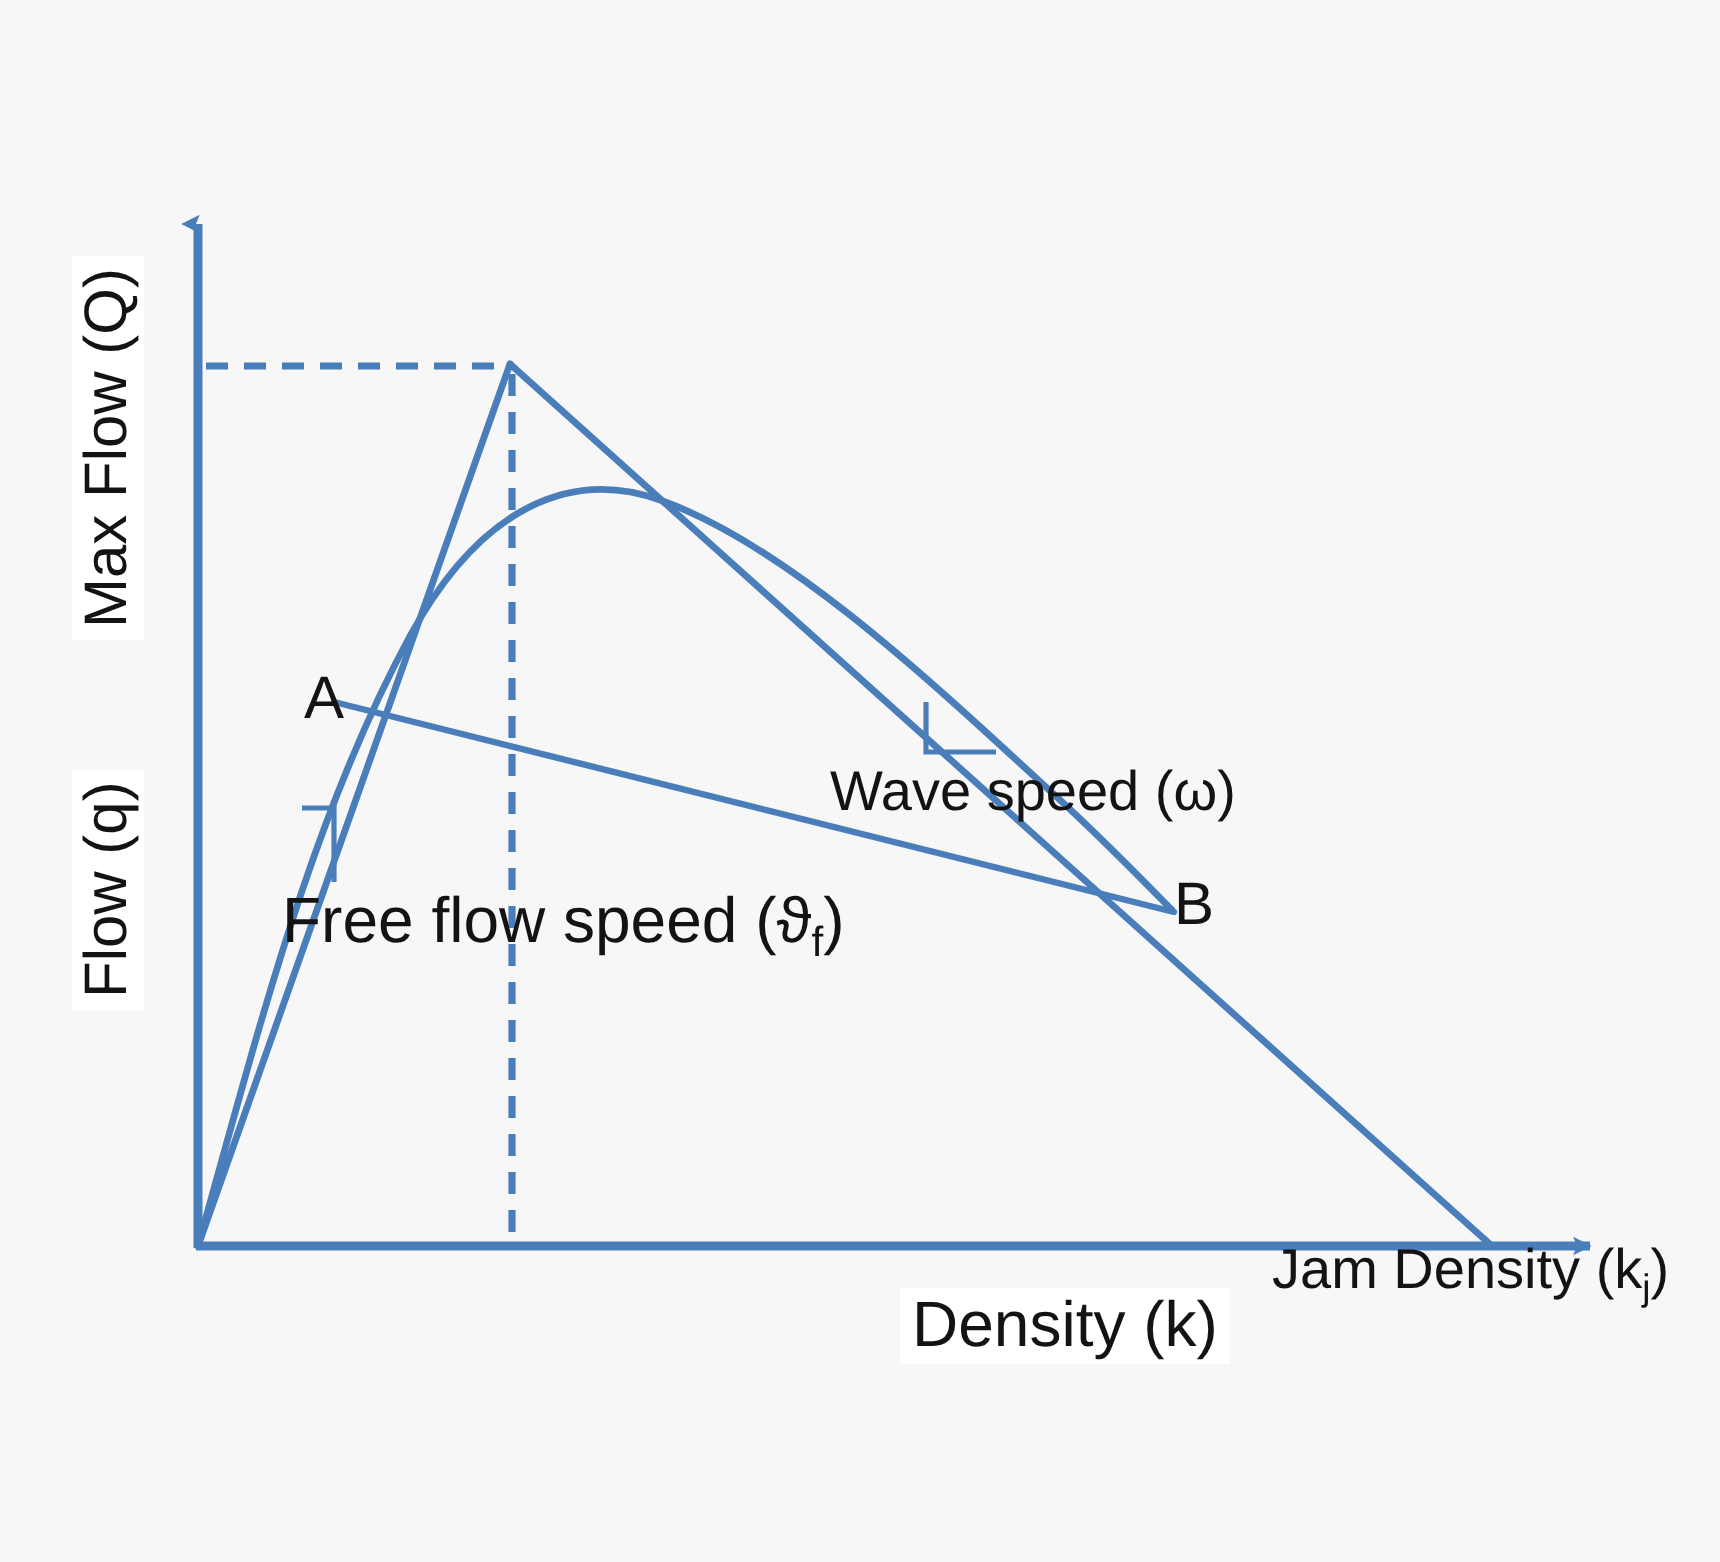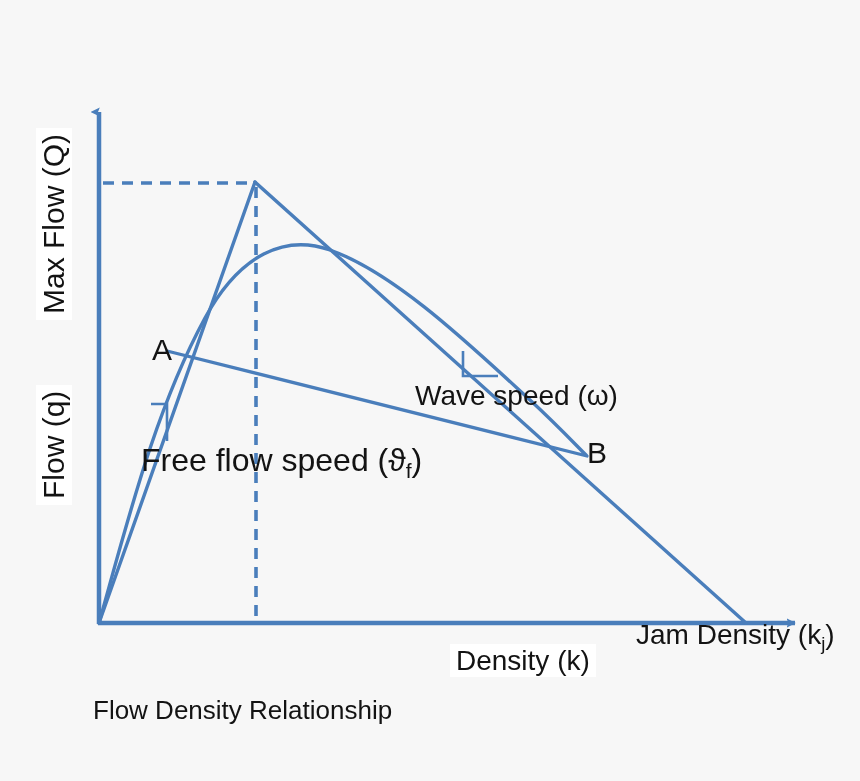--- a/index.html
+++ b/index.html
@@ -48,21 +48,21 @@
     top: 0.32em;
   }
   
   #label-max-flow   { left: 36px;  top: 320px; font-size: 30px; }
   #label-flow-q     { left: 36px;  top: 505px; font-size: 30px; }
   #label-point-a    { left: 152px; top: 334px; font-size: 30px; }
   #label-point-b    { left: 587px; top: 437px; font-size: 30px; }
   #label-free-flow  { left: 141px; top: 444px; font-size: 32px; }
   #label-wave-speed { left: 415px; top: 381px; font-size: 28px; }
   #label-critical   { left: 166px; top: 631px; font-size: 28px; }
-  #label-density-k  { left: 450px; top: 644px; font-size: 28px; }
+  #label-density-k  { left: 450px; top: 644px; font-size: 32px; }
   #label-jam        { left: 636px; top: 620px; font-size: 28px; }
   #caption-flow-density { left: 93px; top: 697px; font-size: 26px; }
 </style>
 </head>
 <body>
 
 <div id="stage">
 
   <svg id="diagram-svg" viewBox="0 0 860 781">
     <defs>
@@ -104,15 +104,14 @@
 
   <div class="lbl" id="label-free-flow"><span>Free flow speed (ϑ</span><span class="sub">f</span><span>)</span></div>
 
   <div class="lbl" id="label-wave-speed">Wave speed (ω)</div>
 
 
   <div class="lbl boxed" id="label-density-k">Density (k)</div>
 
   <div class="lbl" id="label-jam"><span>Jam Density (k</span><span class="sub">j</span><span>)</span></div>
 
-  <div class="lbl" id="caption-flow-density">Flow Density Relationship</div>
 
 </div>
 
 </body></html>

